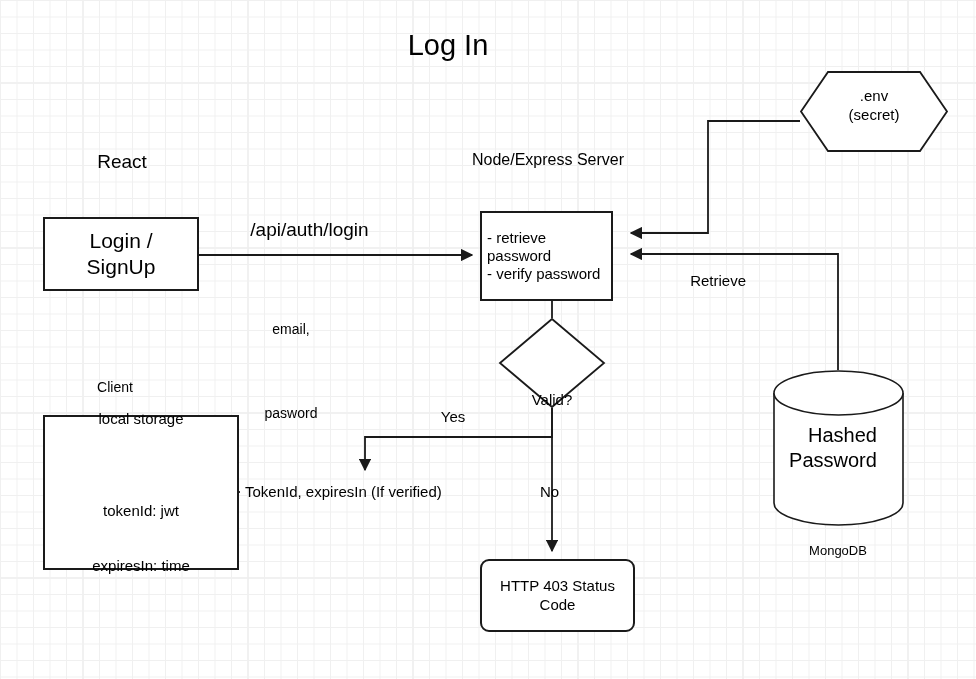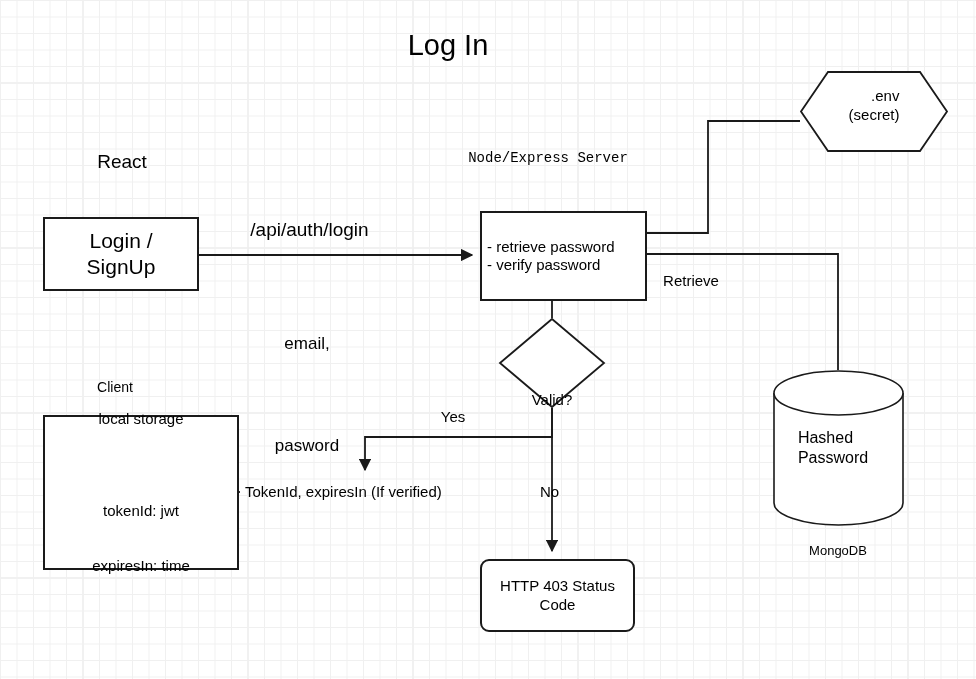--- a/index.html
+++ b/index.html
@@ -55,54 +55,54 @@
     color: #000000;
   }
   .txt-line { display: block; }
 
   
   #title {
     left: 348px; top: 27px; width: 200px;
     font-size: 29px;
   }
   #lane-react      { left: 42px;  top: 150px; width: 160px; font-size: 19px; }
-  #lane-server     { left: 408px; top: 150px; width: 280px; font-size: 14px; font-family: Liberation Mono, monospace; }
+  #lane-server     { left: 408px; top: 150px; width: 280px; font-size: 16px; }
   #lane-client     { left: 60px;  top: 379px; width: 110px; font-size: 14px; }
   #lane-mongodb    { left: 778px; top: 543px; width: 120px; font-size: 13px; }
 
   #node-login      { left: 43px;  top: 217px; width: 156px; height: 74px; font-size: 21px; }
-  #node-server     { left: 480px; top: 211px; width: 167px; height: 90px;
+  #node-server     { left: 480px; top: 211px; width: 133px; height: 90px;
                      align-items: flex-start; text-align: left; padding-left: 5px; font-size: 15px; }
   #node-localstorage { left: 43px; top: 415px; width: 196px; height: 155px; font-size: 15px; gap: 37px; }
   #node-http403    { left: 480px; top: 559px; width: 155px; height: 73px; font-size: 15px; border-radius: 9px; }
 
   #node-env {
     position: absolute;
     left: 800px; top: 71px; width: 148px; height: 69px;
     display: flex; align-items: center; justify-content: center;
-    text-align: right; font-size: 15px; line-height: 1.25;
+    text-align: center; font-size: 15px; line-height: 1.25;
   }
   #node-valid {
     position: absolute;
     left: 499px; top: 318px; width: 106px; height: 90px;
     display: flex; align-items: flex-end; justify-content: center;
     font-size: 15px;
   }
   #node-db {
     position: absolute;
     left: 773px; top: 370px; width: 120px; height: 156px;
     display: flex; align-items: center; justify-content: center;
-    text-align: left; font-size: 16px; line-height: 1.25;
+    text-align: right; font-size: 20px; line-height: 1.25;
   }
   .shape-svg { position: absolute; left: 0; top: 0; overflow: visible; }
   .node-text { position: relative; z-index: 2; }
 
   #lbl-api        { left: 212px; top: 218px; width: 195px; font-size: 19px; }
-  #lbl-payload    { left: 232px; top: 259px; width: 150px; font-size: 17px; line-height: 2.0; }
-  #lbl-retrieve   { left: 636px; top: 272px; width: 110px; font-size: 15px; text-align: center; }
+  #lbl-payload    { left: 216px; top: 259px; width: 150px; font-size: 14px; line-height: 2.0; }
+  #lbl-retrieve   { left: 636px; top: 272px; width: 110px; font-size: 15px; text-align: right; }
   #lbl-yes        { left: 405px; top: 408px; width: 96px; font-size: 15px; }
   #lbl-no         { left: 540px; top: 483px; width: 60px; font-size: 15px; text-align: left; }
   #lbl-token      { left: 245px; top: 483px; width: 250px; font-size: 15px; text-align: left; }
 </style>
 </head>
 <body>
 
 <div id="canvas">
 
   <svg id="wires" viewBox="0 0 976 679" width="976" height="679">

